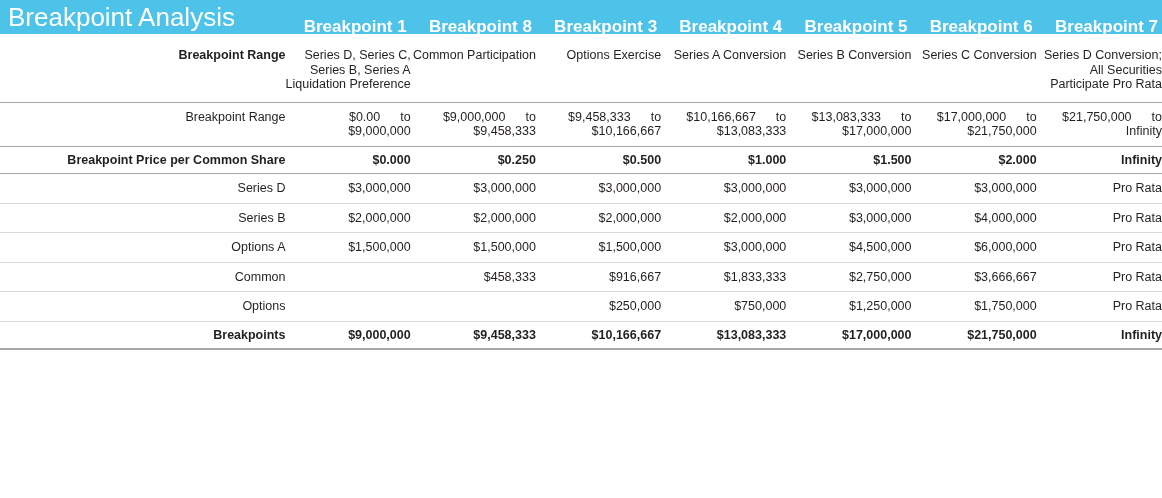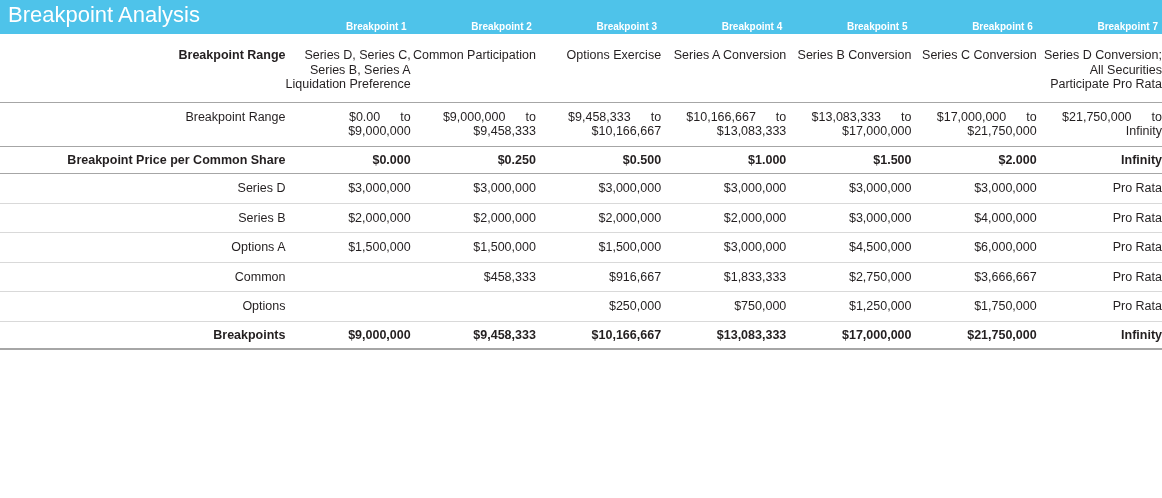--- a/index.html
+++ b/index.html
@@ -23,21 +23,21 @@
     height: 34px;
     width: 1162px;
     position: absolute;
     top: 0;
     left: 0;
   }
   .title-text {
     position: absolute;
     top: 2px;
     left: 8px;
-    font-size: 22px;
+    font-size: 26px;
     color: #ffffff;
     font-family: "Liberation Sans", sans-serif;
     letter-spacing: 0px;
     white-space: nowrap;
   }
   table.grid {
     border-collapse: collapse;
     width: 1162px;
     table-layout: fixed;
     position: relative;
@@ -53,21 +53,21 @@
   }
   col.c-label { width: 285px; }
   col.c-data  { width: 125px; }
 
   tr.header-row td {
     height: 34px;
     vertical-align: bottom;
     padding-bottom: 4px;
     color: #ffffff;
     font-weight: bold;
-    font-size: 10px;
+    font-size: 17px;
     padding-right: 4px;
   }
   tr.header-row td.label-cell {
     background: transparent;
   }
 
   td.label-cell {
     text-align: left;
     padding-left: 4px;
   }
@@ -146,21 +146,21 @@
         <col class="c-data">
         <col class="c-data">
       <col class="c-data">
         <col class="c-data">
         <col class="c-data">
     </colgroup>
     <tbody>
       <tr class="header-row">
         <td class="label-cell"></td>
         <td class="data-cell">Breakpoint 1</td>
-        <td class="data-cell">Breakpoint 2</td>
+        <td class="data-cell">Breakpoint 8</td>
         <td class="data-cell">Breakpoint 3</td>
         <td class="data-cell">Breakpoint 4</td>
         <td class="data-cell">Breakpoint 5</td>
         <td class="data-cell">Breakpoint 6</td>
         <td class="data-cell">Breakpoint 7</td>
       </tr>
 
       <tr class="event-row">
         <td class="label-cell">Breakpoint Range</td>
         <td class="data-cell">Series D, Series C, Series B, Series A Liquidation Preference</td>

